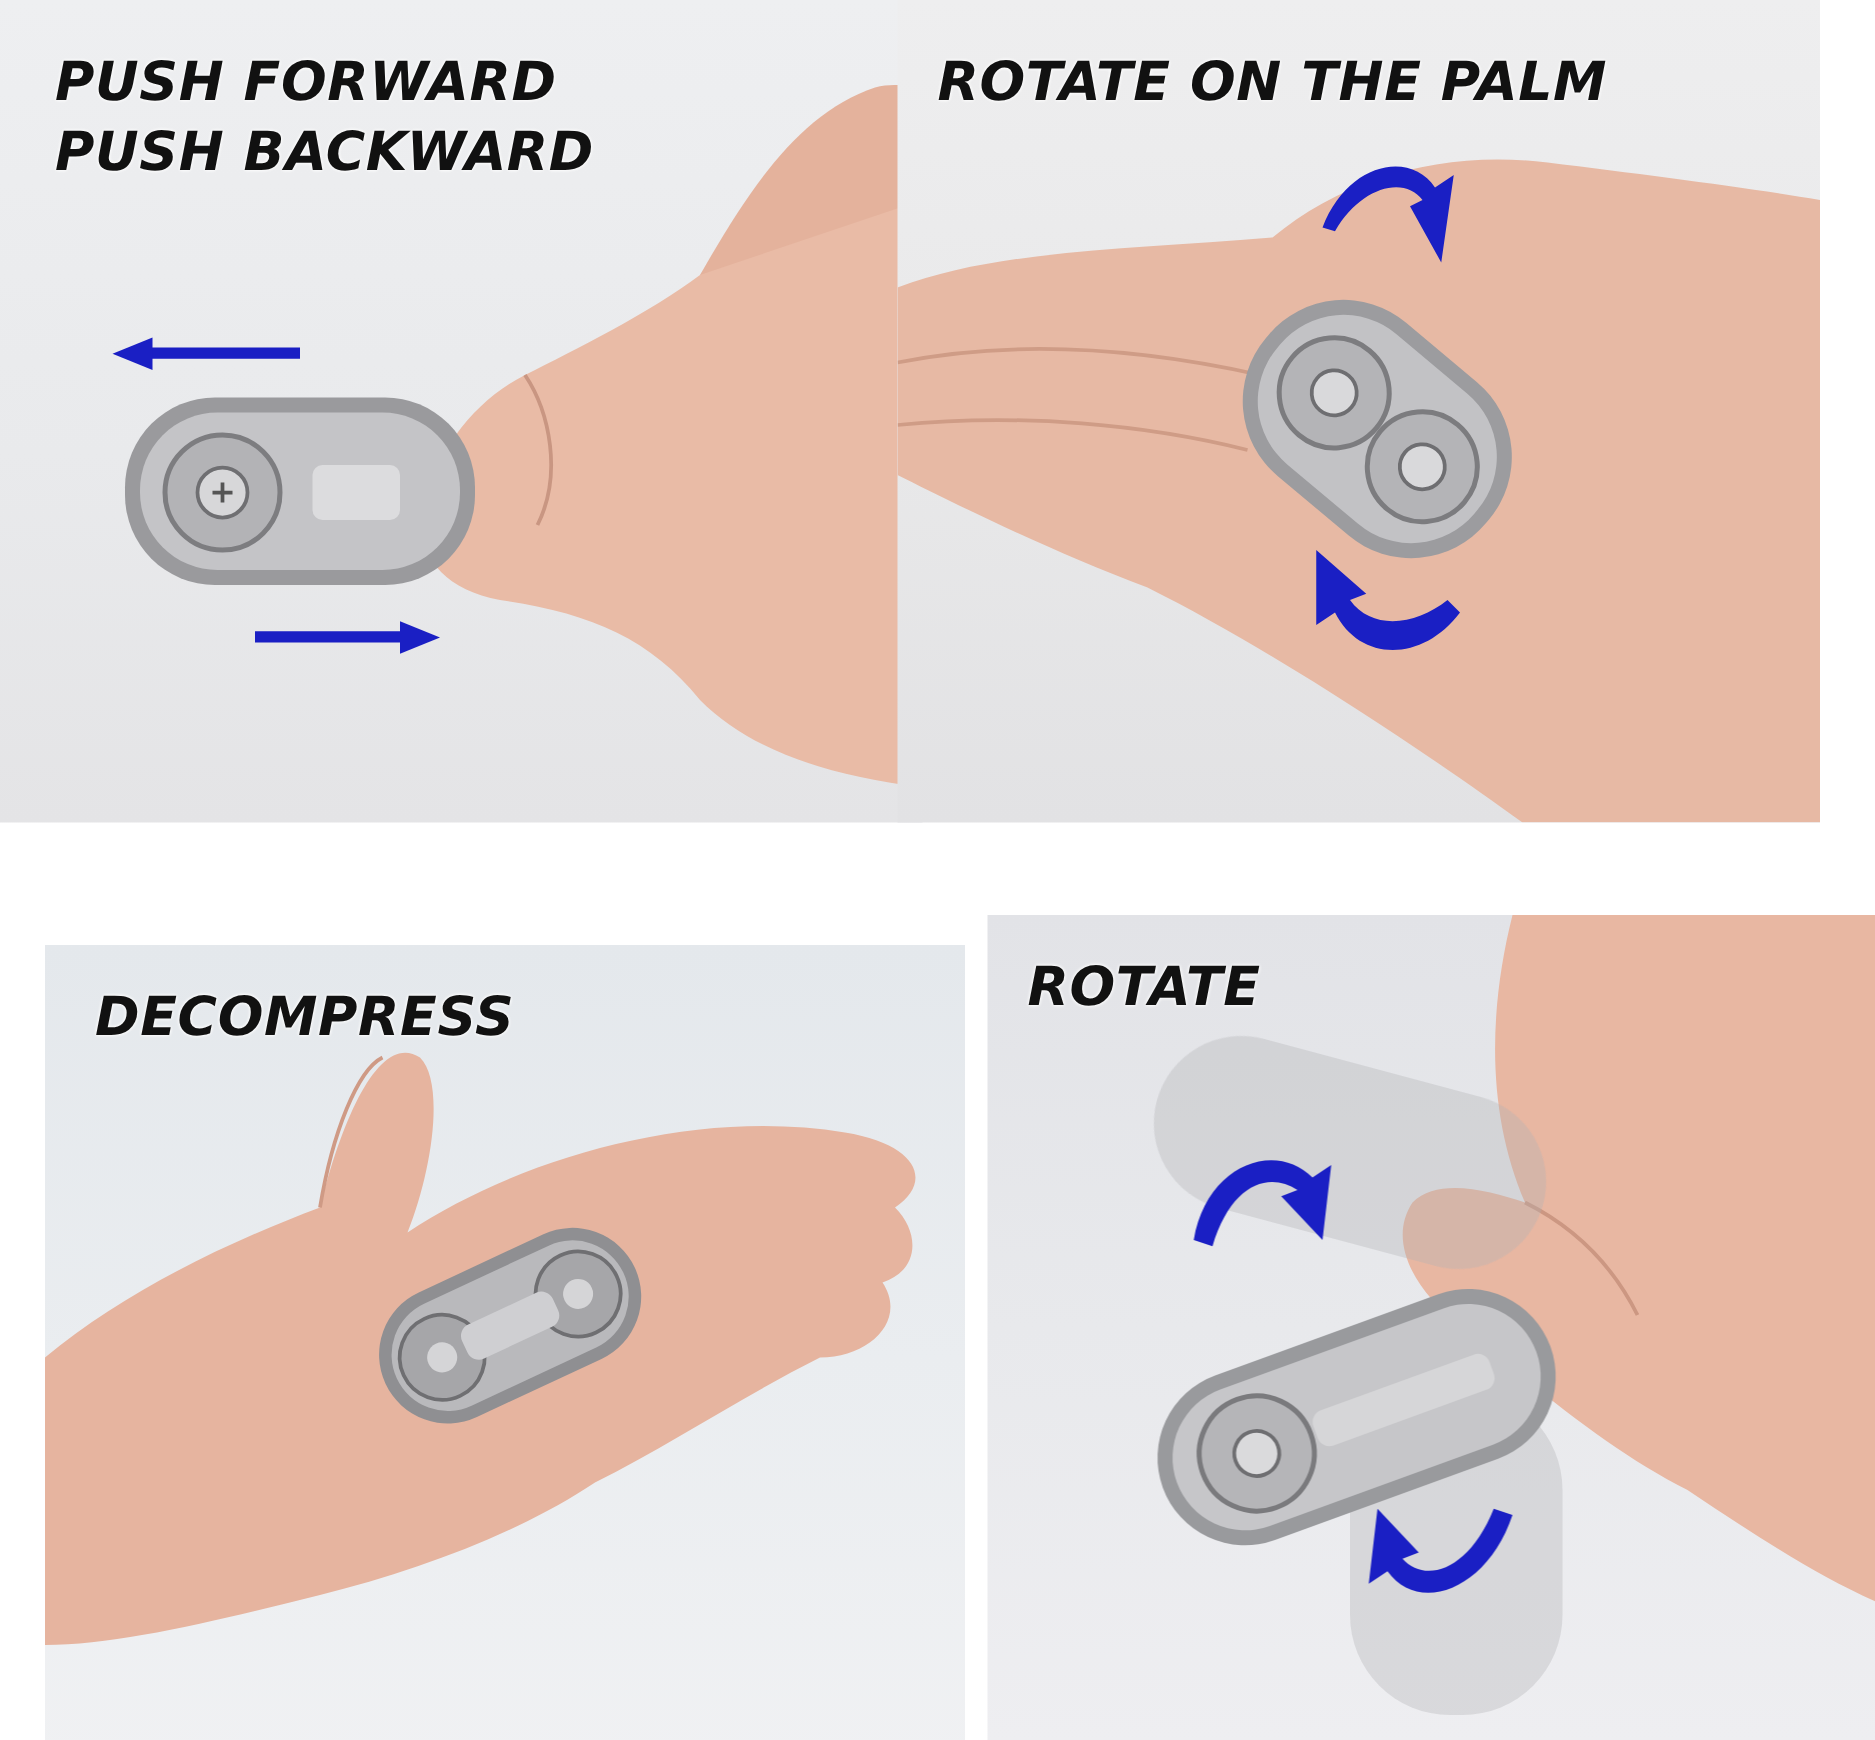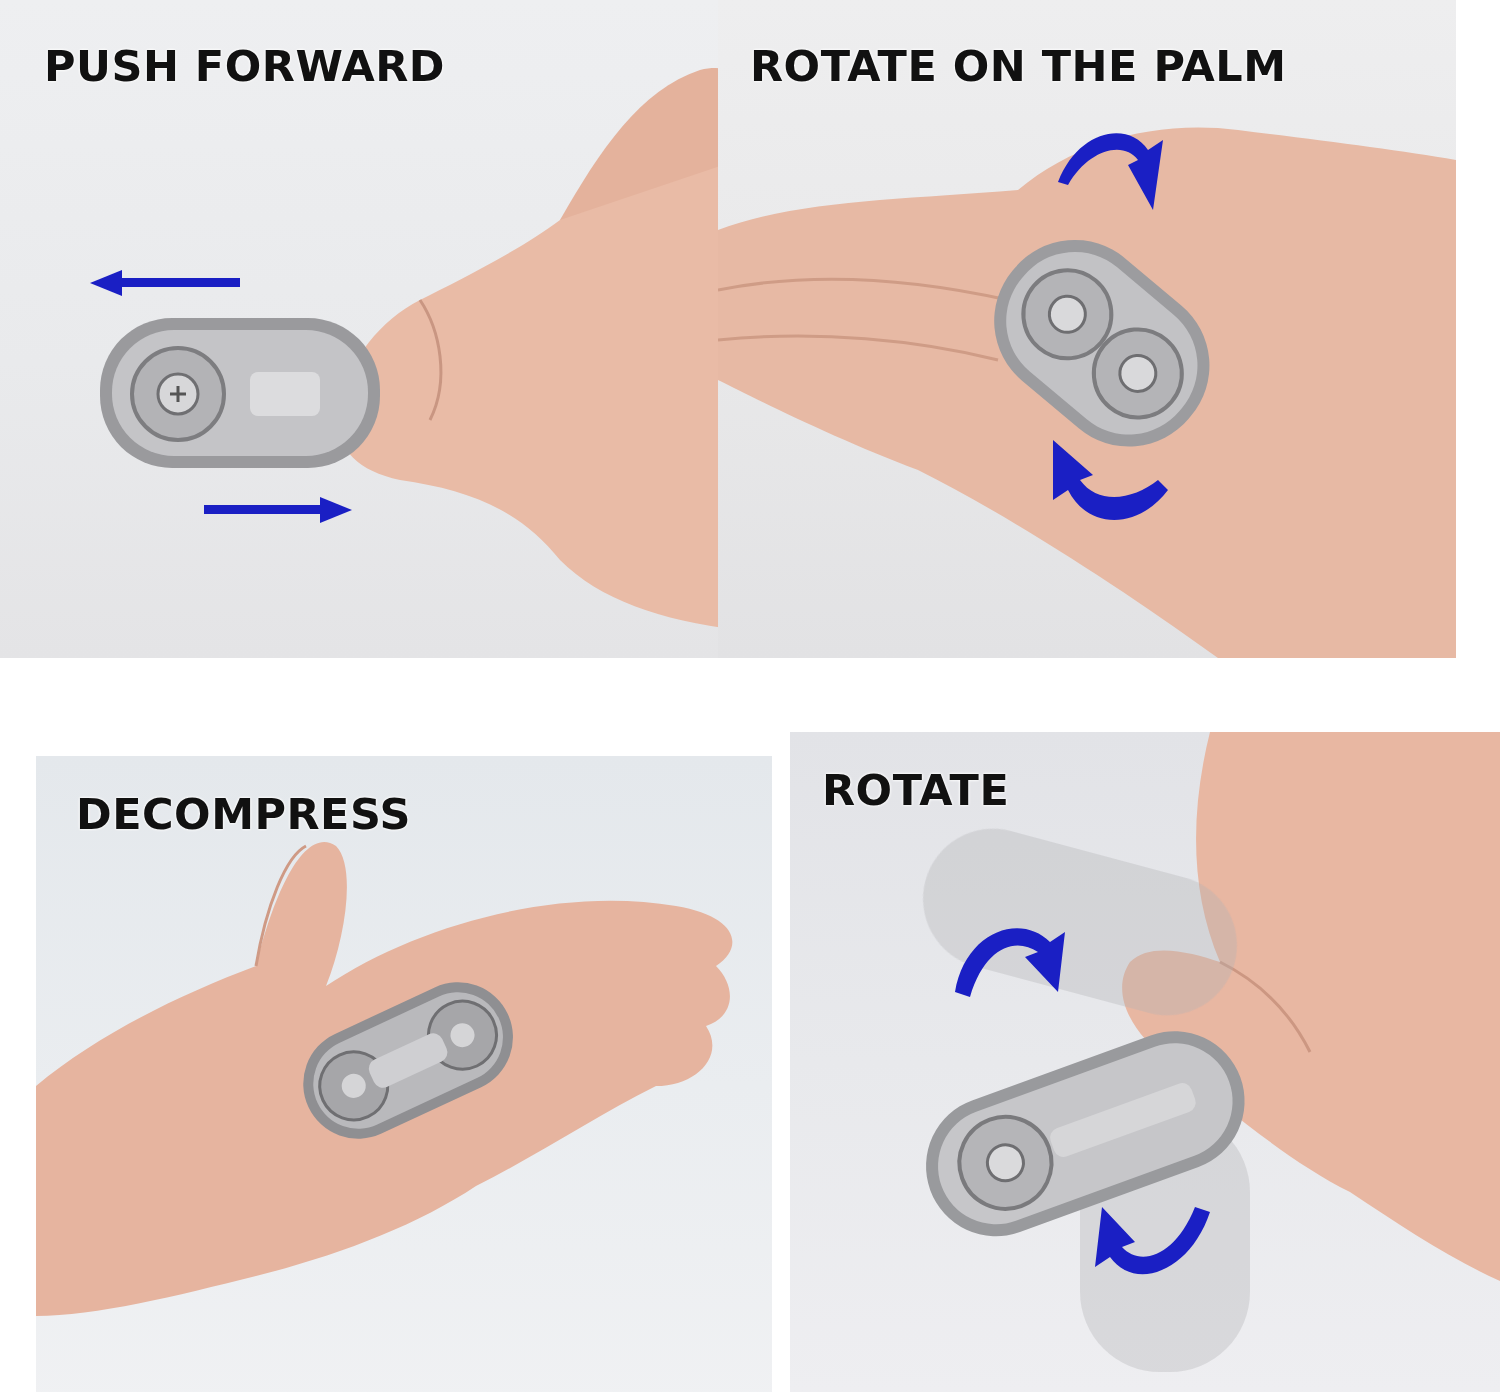--- a/index.html
+++ b/index.html
@@ -1,20 +1,20 @@
 <!DOCTYPE html>
 <html><head>
 <meta charset="utf-8">
 <style>
   html, body { margin:0; padding:0; }
   body {
     width:1500px; height:1392px; background:#ffffff; position:relative; overflow:hidden;
     font-family:"DejaVu Sans", "Liberation Sans", sans-serif;
   }
-  .panel { position:absolute; overflow:hidden; }
+  .panel { position:absolute; overflow:hidden;font-style:italic; }
   .p-tl { left:0; top:0; width:738px; height:658px; background:linear-gradient(180deg,#eeeff1 0%,#e9eaec 55%,#e4e4e6 100%); }
   .p-tr { left:718px; top:0; width:738px; height:658px; background:linear-gradient(180deg,#eeeeef 0%,#e8e8e9 55%,#e2e2e4 100%); }
   .p-bl { left:12px; top:756px; width:736px; height:660px; background:linear-gradient(180deg,#e4e8ec 0%,#eaedf0 50%,#f0f1f3 100%);margin-left:24px; }
   .p-br { left:762px; top:732px; width:738px; height:660px; background:linear-gradient(180deg,#e2e3e7 0%,#e8e9ec 50%,#eeeef1 100%);margin-left:28px; }
   .caption {
     position:absolute; font-weight:bold; color:#111; font-size:43px; line-height:56px;
     letter-spacing:0.5px; white-space:nowrap; z-index:5;
     text-shadow: 0 0 3px #fff, 0 0 3px #fff;
   }
   .caption div { display:block; }
@@ -43,20 +43,21 @@
       <rect x="118" y="278" width="122" height="9" fill="#1a1fc4"></rect>
       <polygon points="90,283 122,270 122,296" fill="#1a1fc4"></polygon>
     </g>
     <g>
       <rect x="204" y="505" width="120" height="9" fill="#1a1fc4"></rect>
       <polygon points="352,510 320,497 320,523" fill="#1a1fc4"></polygon>
     </g>
   </svg>
   <div class="caption" style="left:44px; top:38px;">
     <div>PUSH FORWARD</div>
+    <div>PUSH BACKWARD</div>
   </div>
 </div>
 
 <div class="panel p-tr">
   <svg class="art" viewBox="0 0 738 658">
     <path d="M0,230 C80,200 180,200 300,190 C360,140 440,120 520,130 C600,140 680,150 738,160 L738,658 L500,658 C420,600 300,520 200,470 C120,440 40,400 0,380 Z" fill="#e7b9a4"></path>
     <path d="M0,290 C100,270 200,280 290,300" stroke="#cf9c86" stroke-width="3" fill="none"></path>
     <path d="M0,340 C100,330 200,340 280,360" stroke="#cf9c86" stroke-width="3" fill="none"></path>
     <g transform="rotate(40 380 340)">
       <rect x="270" y="260" width="230" height="160" rx="78" fill="#9c9c9f"></rect>

